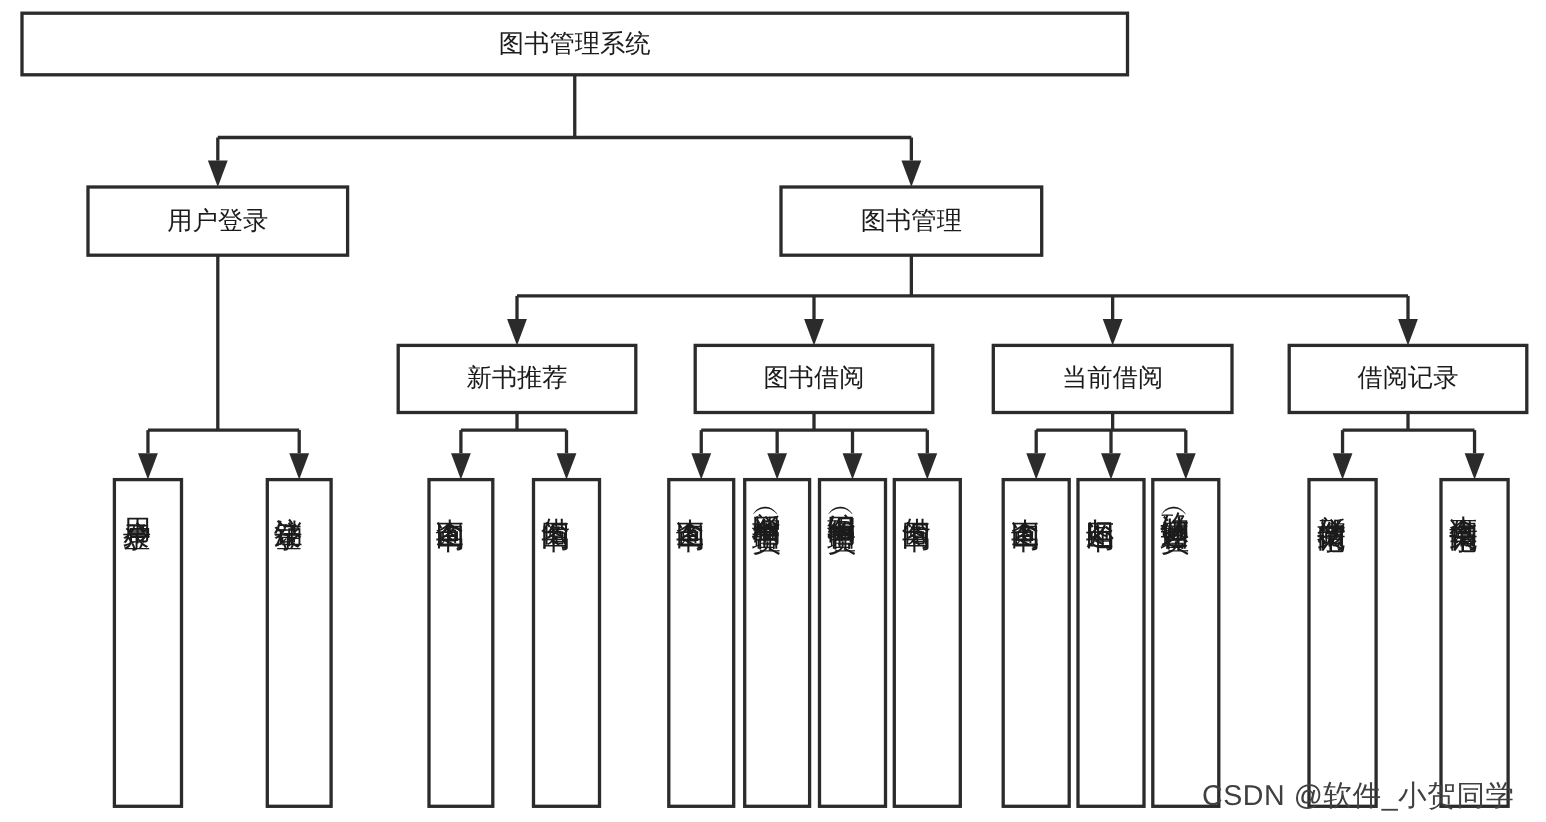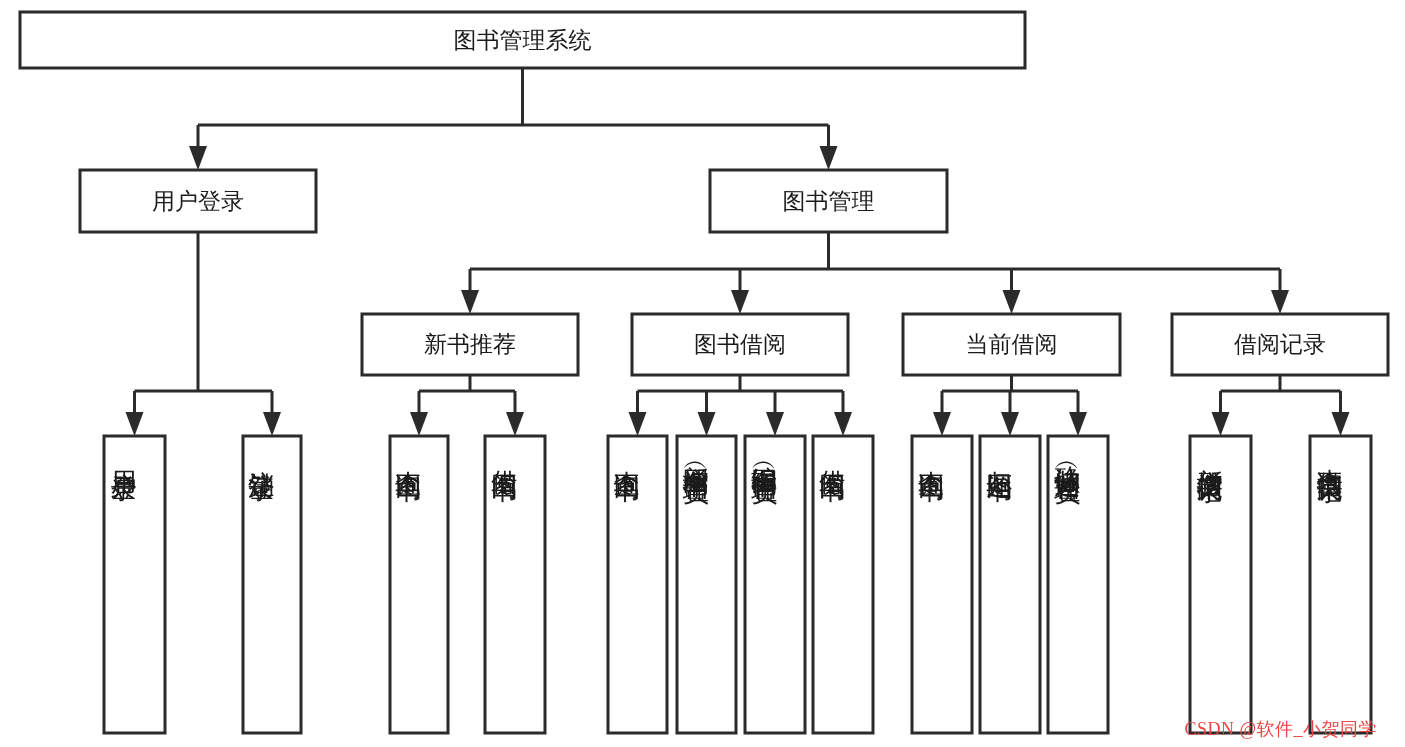--- a/index.html
+++ b/index.html
@@ -53,23 +53,23 @@
     fill: none;
   }
   .arrow-head {
     fill: #2b2b2b;
     stroke: none;
   }
   .watermark {
     position: absolute;
     right: 8px;
     bottom: 6px;
-    font-family: Liberation Serif, serif;
-    font-size: 18px;
-    color: #ef4444;
+    font-family: Liberation Sans, sans-serif;
+    font-size: 26px;
+    color: #404040;
     letter-spacing: 0.5px;
     white-space: nowrap;
     pointer-events: none;
   }
 </style>
 </head>
 <body>
 
 <div id="diagram-root">
   <svg id="flow-svg" viewBox="0 0 1405 747" xmlns="http://www.w3.org/2000/svg">

